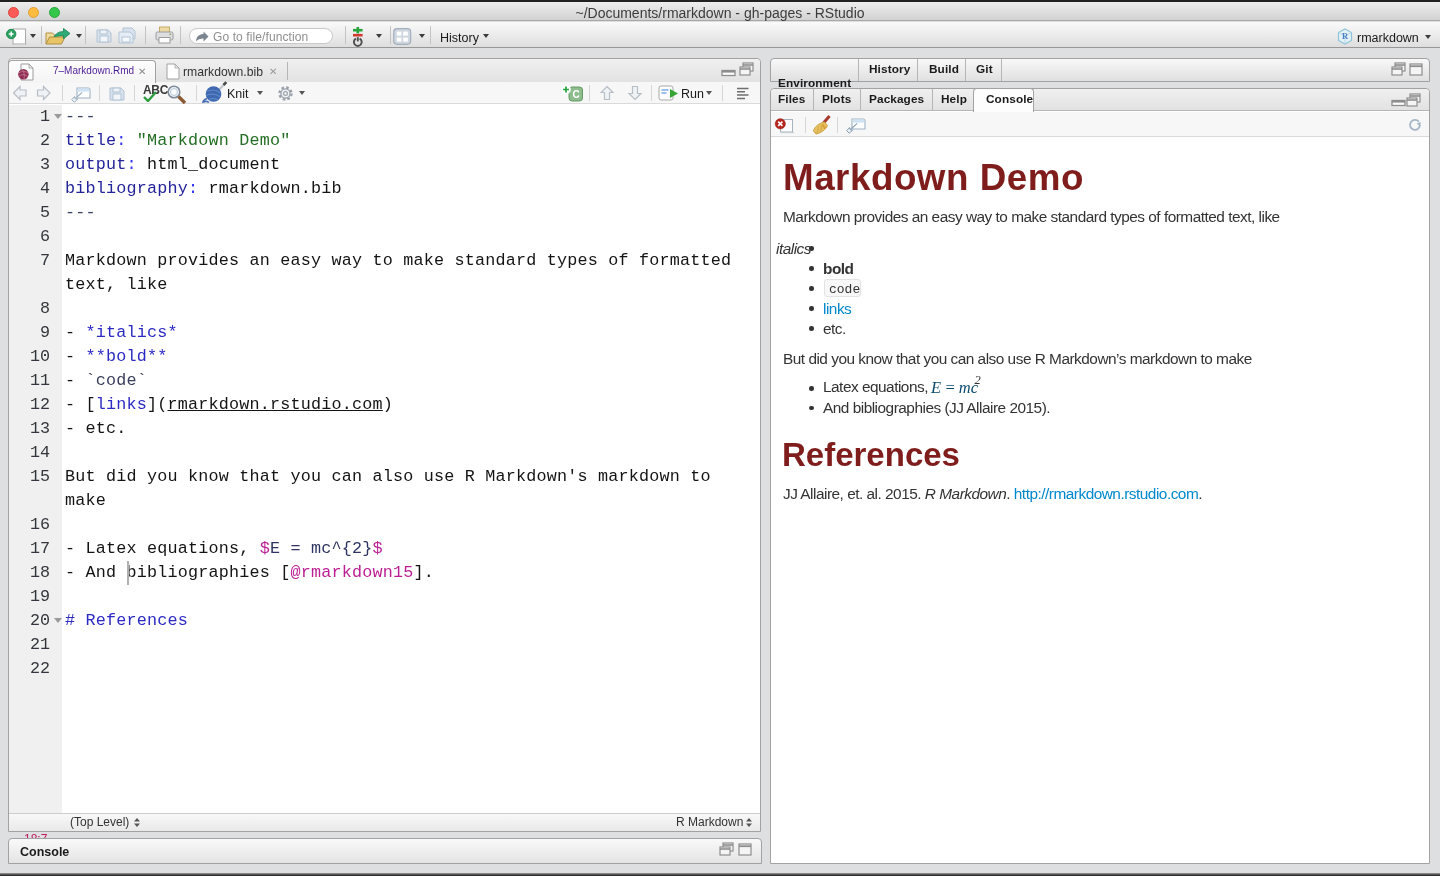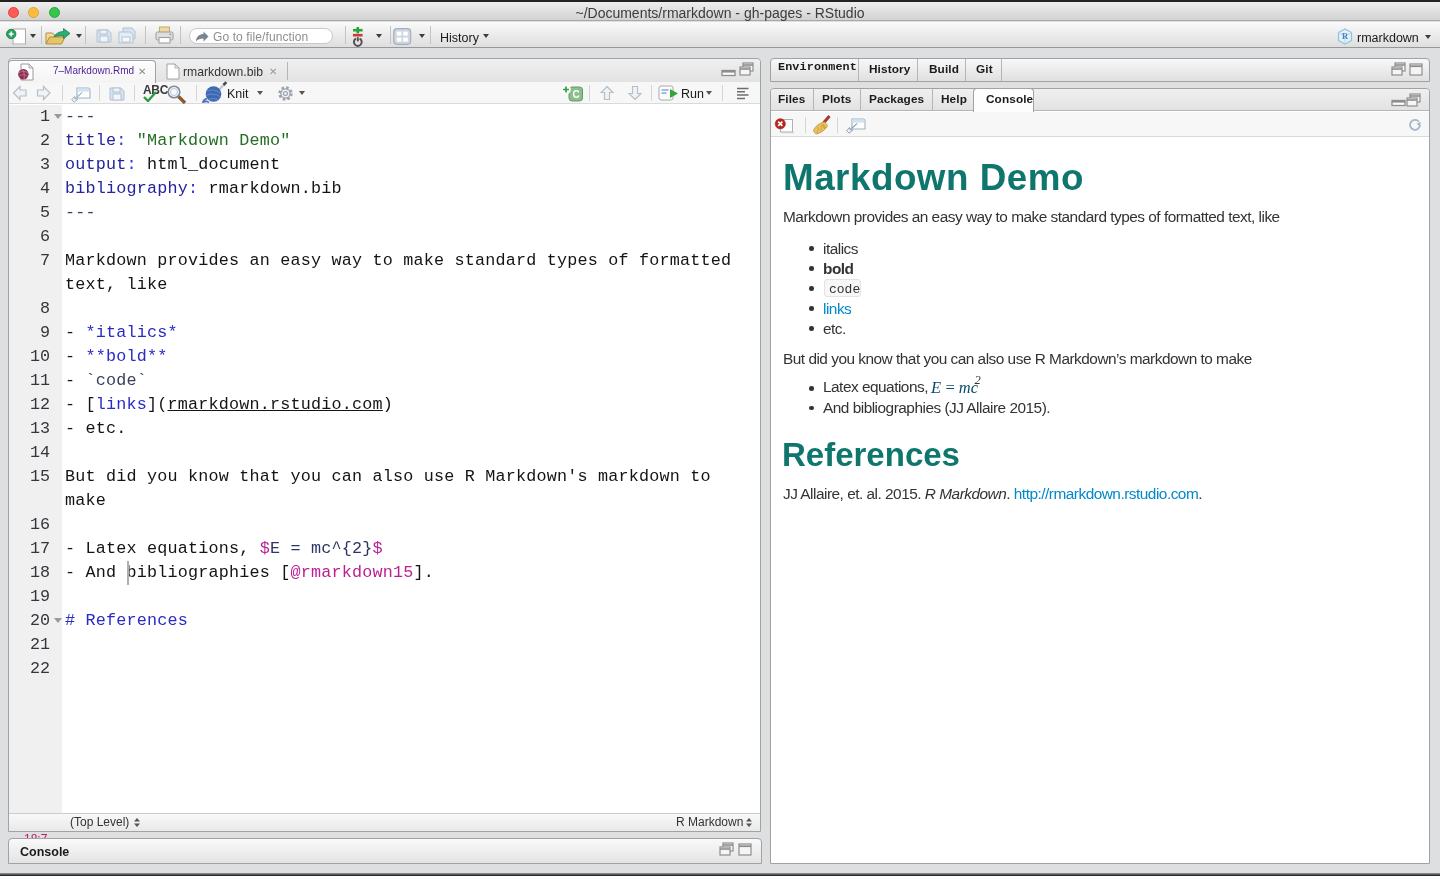--- a/index.html
+++ b/index.html
@@ -29,21 +29,21 @@
   
   #gutter { font-family:"Liberation Mono", monospace; font-size:16.75px; color:#33363c; }
   .gl { height:24px; line-height:24px; text-align:right; padding-right:13px; }
   #code { font-family:"Liberation Mono", monospace; font-size:16.75px; letter-spacing:0.2px; line-height:24px; color:#141414; white-space:pre-wrap; word-break:break-word; }
   .c-key { color:#24249b; } .c-col { color:#3333f0; } .c-str { color:#256e25; }
   .c-md { color:#2b2bc4; } .c-dash { color:#3a4163; } .c-code { color:#3a3f5c; }
   .c-mag { color:#bb1f93; } .c-math { color:#2e3560; }
   .c-und { text-decoration:underline; }
   
   .vtext { font-size:15.4px; letter-spacing:-0.5px; color:#333; white-space:nowrap; }
-  .vh1 { font-size:36.8px; font-weight:bold; color:#0f766e; white-space:nowrap; letter-spacing:0.5px; }
+  .vh1 { font-size:36.8px; font-weight:bold; color:#7f1d1d; white-space:nowrap; letter-spacing:0.5px; }
   .vlink { color:#0088cc; }
   .dot { width:4.5px; height:4.5px; border-radius:50%; background:#333; }
 </style>
 </head>
 <body>
 <div class="abs" id="topline"></div>
 <div class="abs" id="titlebar"></div>
 <div class="abs tl" style="left:7.5px;background:#fc5b57;border:0.5px solid #e2443f;"></div>
 <div class="abs tl" style="left:27.9px;background:#fdbc40;border:0.5px solid #e0a133;"></div>
 <div class="abs tl" style="left:48.7px;background:#34c74b;border:0.5px solid #2aa73b;"></div>
@@ -117,21 +117,21 @@
 
 <div class="abs" style="left:9px; top:813px; width:751px; height:18px; background:linear-gradient(#f8f8f8,#e9e9e9); border-top:1px solid #cccccc;"></div>
 <div class="abs" style="left:24px; top:832px; font-size:12px; color:#be185d;">18:7</div>
 <div class="abs" style="left:70px; top:814.5px; font-size:12px; color:#333;">(Top Level)</div>
 <div class="abs" style="left:676px; top:814.5px; font-size:12px; color:#333;">R Markdown</div>
 
 <div class="abs" style="left:8px; top:838px; width:754px; height:26px; background:linear-gradient(#f9f9f9,#e4e4e4); border:1px solid #a2a2a2; border-radius:4px 4px 0 0;"></div>
 <div class="abs" style="left:20px; top:845px; font-size:12.5px; font-weight:bold; color:#1a1a1a;">Console</div>
 
 <div class="abs" style="left:770px; top:58px; width:660px; height:24px; background:linear-gradient(#f8f8f8,#e0e0e0); border:1px solid #a2a2a2; border-radius:4px 4px 0 0;"></div>
-<div class="abs btab" style="left:778px; top:60px;font-family:Liberation Mono, monospace;">Environment</div>
+<div class="abs btab" style="left:778px; top:76px;">Environment</div>
 <div class="abs btab" style="left:869px; top:62px;">History</div>
 <div class="abs btab" style="left:929px; top:62px;">Build</div>
 <div class="abs btab" style="left:976px; top:62px;">Git</div>
 <div class="abs tabsep" style="left:858px; top:59px; height:22px;"></div>
 <div class="abs tabsep" style="left:917px; top:59px; height:22px;"></div>
 <div class="abs tabsep" style="left:965px; top:59px; height:22px;"></div>
 <div class="abs tabsep" style="left:1001px; top:59px; height:22px;"></div>
 
 <div class="abs pane" style="left:770px; top:88px; width:660px; height:776px;"></div>
 <div class="abs tabstrip" style="left:771px; top:89px; width:658px; height:22px; border-radius:4px 4px 0 0; border-bottom:1px solid #b5b5b5;"></div>
@@ -143,21 +143,21 @@
 <div class="abs tabsep" style="left:813px; top:89px; height:21px;"></div>
 <div class="abs tabsep" style="left:860px; top:89px; height:21px;"></div>
 <div class="abs tabsep" style="left:932px; top:89px; height:21px;"></div>
 
 <div class="abs" style="left:973px; top:88px; width:61px; height:24px; background:#fdfdfd; border:1px solid #a2a2a2; border-bottom:none; border-radius:4px 4px 0 0;"></div>
 <div class="abs btab" style="left:986px; top:92px;">Console</div>
 
 <div class="abs vh1" style="left:783px; top:157px;">Markdown Demo</div>
 <div class="abs vtext" style="left:783px; top:208px;">Markdown provides an easy way to make standard types of formatted text, like</div>
 <div class="abs dot" style="left:809px; top:246px;"></div>
-<div class="abs vtext" style="left:823px; top:240px; ">italics</div>
+<div class="abs vtext" style="left:776px; top:240px; font-style:italic;">italics</div>
 <div class="abs dot" style="left:809px; top:266px;"></div>
 <div class="abs vtext" style="left:823px; top:260px; font-weight:bold;">bold</div>
 <div class="abs dot" style="left:809px; top:286px;"></div>
 <div class="abs" style="left:824px; top:279px; width:37px; height:18px; background:#f7f7f7; border:1px solid #e3e3e3; border-radius:3px;"></div>
 <div class="abs" style="left:829px; top:282px; font-family:'Liberation Mono',monospace; font-size:13px; color:#333;">code</div>
 <div class="abs dot" style="left:809px; top:306px;"></div>
 <div class="abs vtext vlink" style="left:823px; top:300px;">links</div>
 <div class="abs dot" style="left:809px; top:326px;"></div>
 <div class="abs vtext" style="left:823px; top:320px;">etc.</div>
 <div class="abs vtext" style="left:783px; top:350px;">But did you know that you can also use R Markdown’s markdown to make</div>

